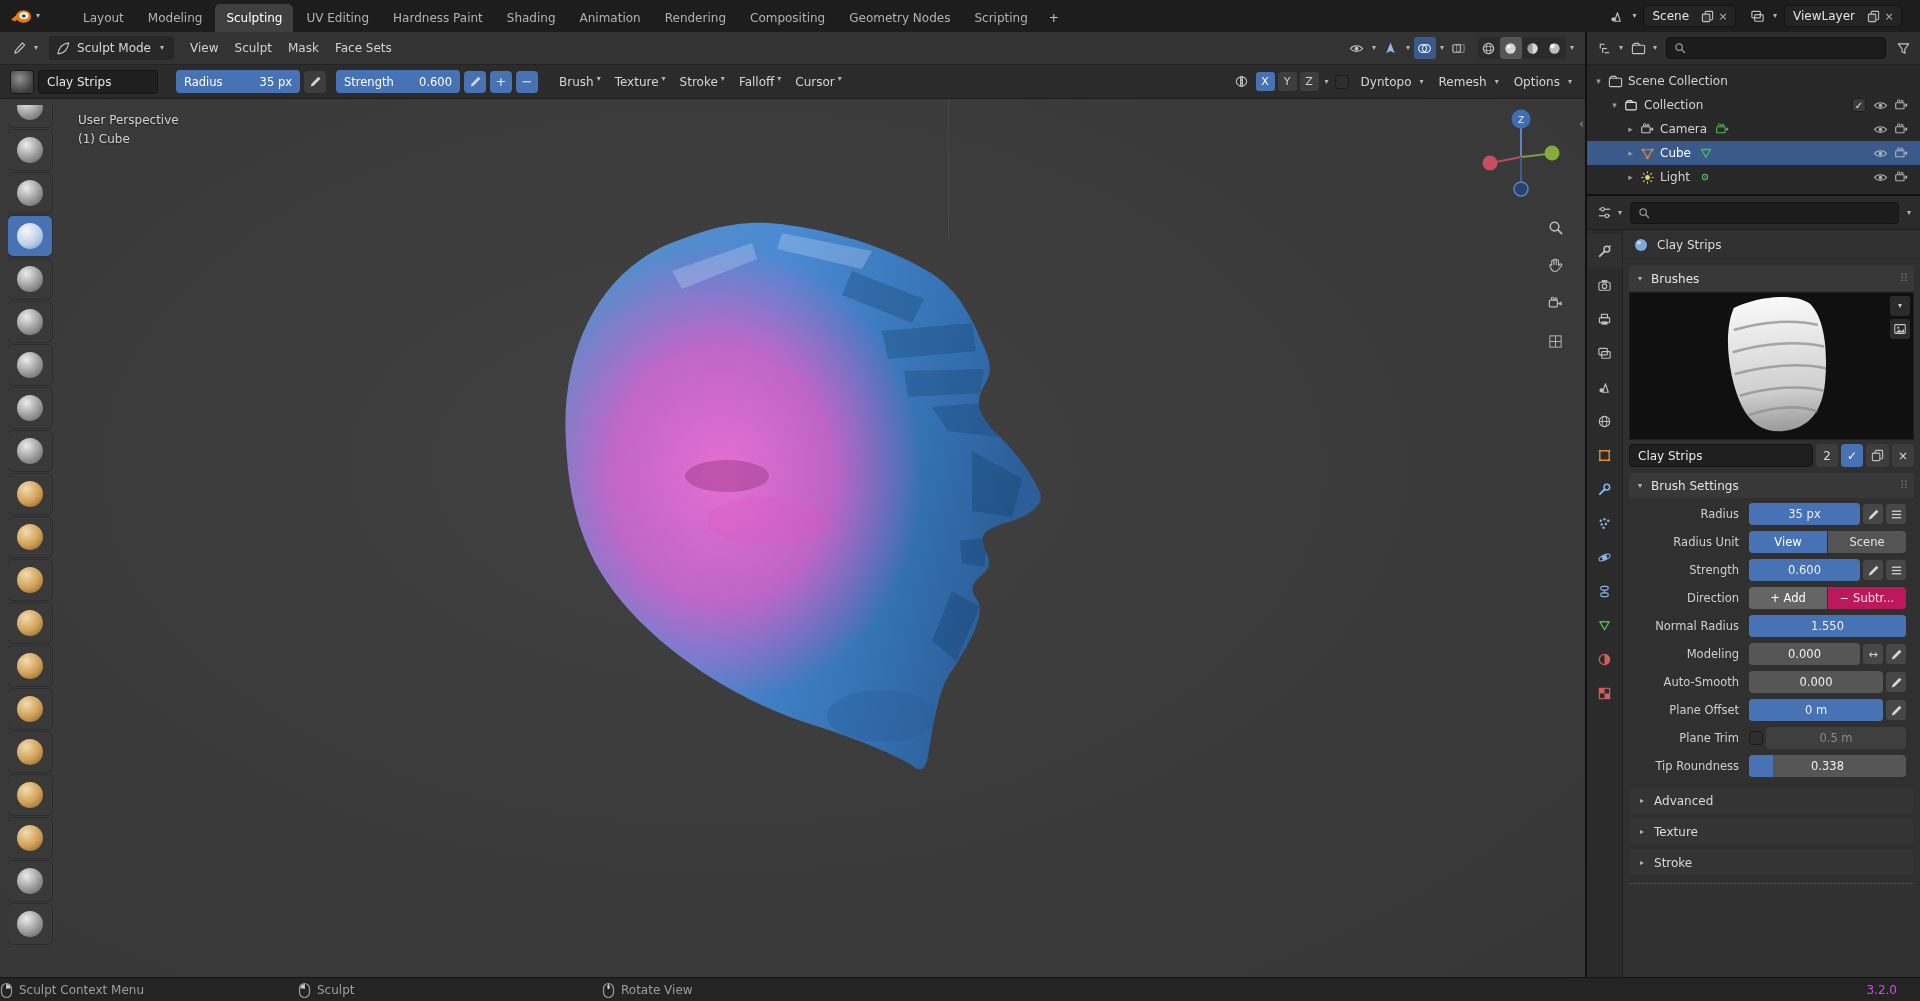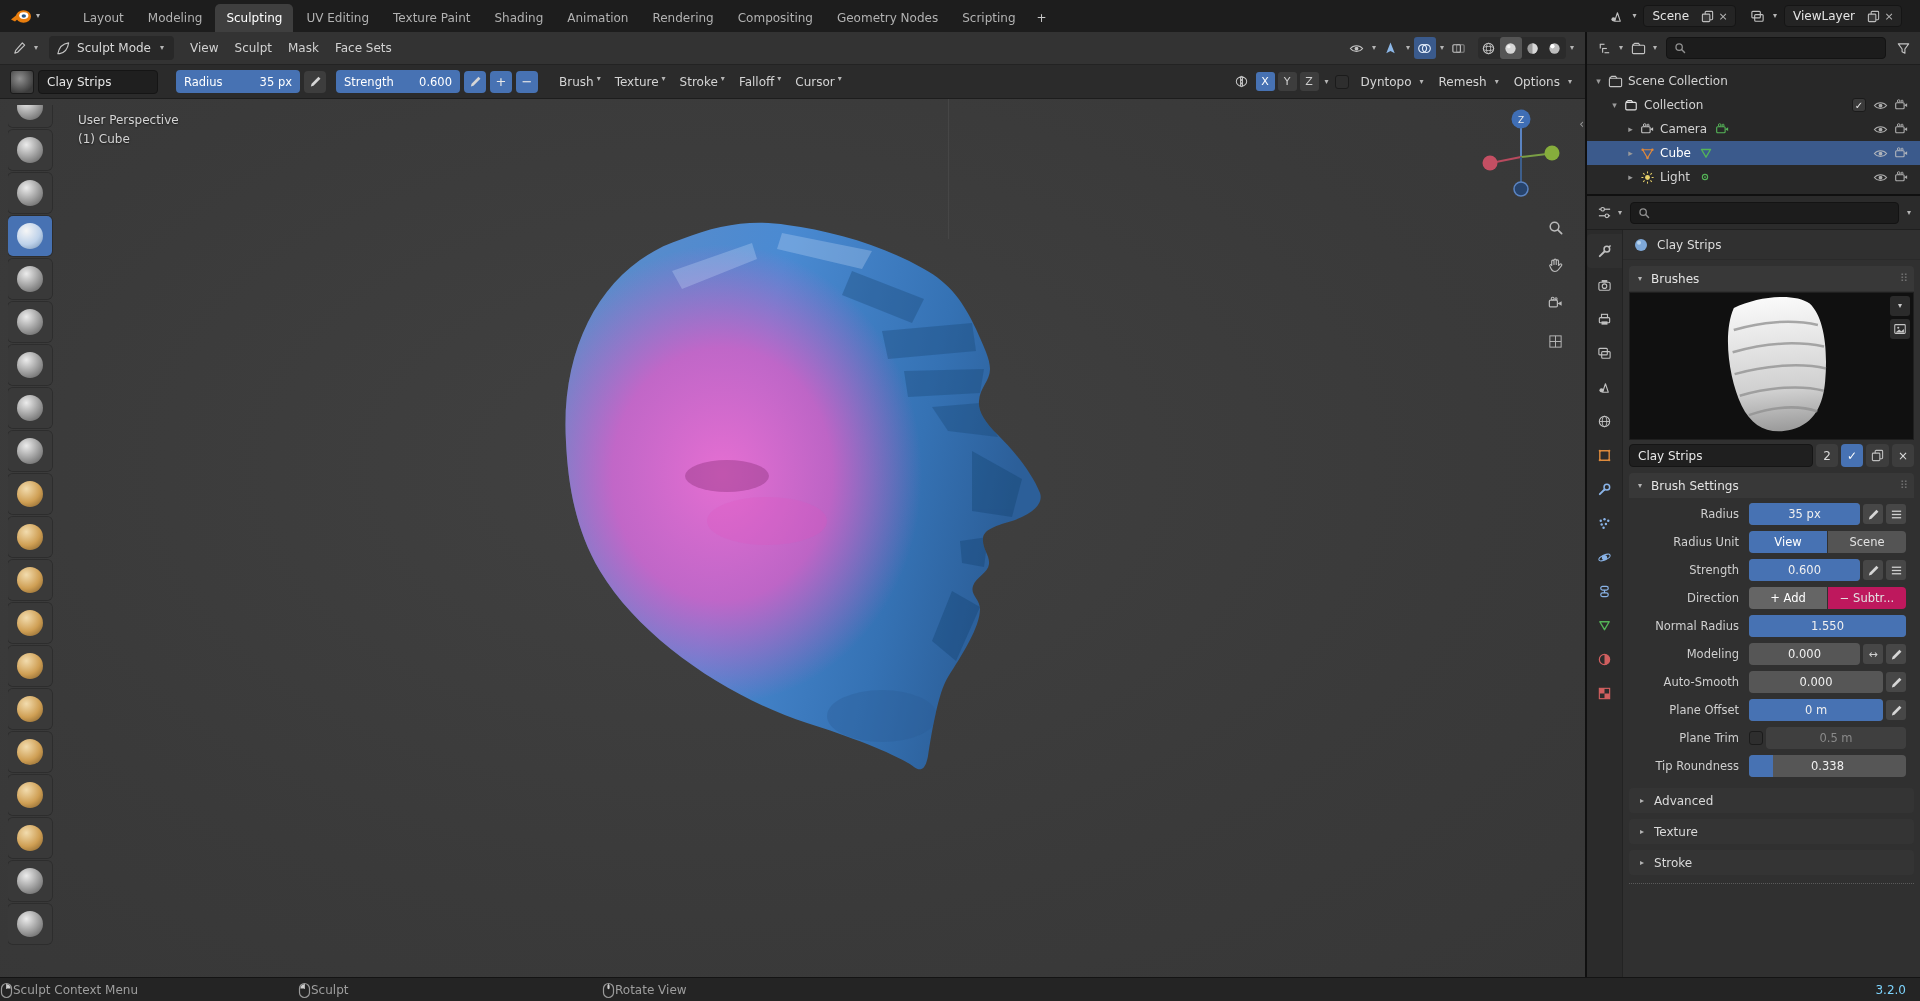--- a/index.html
+++ b/index.html
@@ -113,25 +113,25 @@
 .seg{flex:1;display:flex;border-radius:4px;overflow:hidden;gap:1px}
 .seg .opt{flex:1;height:22px;display:flex;align-items:center;justify-content:center;background:#545454;color:#e2e2e2;font-size:11.5px;white-space:nowrap;overflow:hidden}
 .seg .opt.on{background:#4772b3;color:#fff}
 .seg.dirseg .opt{background:#be185d}
 .seg.dirseg .opt.on{background:#656565;color:#fff}
 .sicon{width:20px;height:20px;display:inline-flex;align-items:center;justify-content:center;background:#474747;border-radius:3px;color:#d0d0d0;font-size:11px;flex:0 0 auto}
 .cpanel{height:25px;display:flex;align-items:center;gap:7px;padding:0 8px;margin:6px 6px 0;background:#343434;border-radius:4px;color:#dadada}
 .dash{border-top:1px dotted #5a5a5a;margin:8px 6px 0}
 
 .statusbar{height:24px;background:#242424;border-top:1px solid #141414;position:relative;flex:0 0 auto;color:#9e9e9e}
-.sb-item{position:absolute;top:0;height:24px;display:flex;align-items:center;white-space:nowrap}
+.sb-item{position:absolute;top:0;height:24px;display:flex;align-items:center;gap:6px;white-space:nowrap}
 .sb-item:nth-of-type(1){left:14px}
 .sb-item:nth-of-type(2){left:298px}
 .sb-item:nth-of-type(3){left:602px}
-.sb-version{position:absolute;right:14px;top:0;line-height:24px;color:#7dd3fc}
+.sb-version{position:absolute;right:23px;top:0;line-height:24px;color:#d946ef}
 </style>
 </head>
 <body>
 
 <div class="app">
 
   <header class="topbar">
     <span class="logo">
         <svg width="22" height="15" viewBox="0 0 22 15">
           <path d="M1 10.5 L9.5 3.5 L13 5.5 L5 12.5 Z" fill="#e87d0d"></path>
@@ -139,21 +139,21 @@
           <ellipse cx="13.8" cy="6.6" rx="4.6" ry="3.4" fill="#fff"></ellipse>
           <ellipse cx="13.8" cy="7" rx="2.2" ry="1.7" fill="#265787"></ellipse>
         </svg>
       </span>
     <span class="chev">▾</span>
     <nav class="ws-tabs" id="ws-tabs">
         <span class="ws-tab">Layout</span>
         <span class="ws-tab">Modeling</span>
         <span class="ws-tab active">Sculpting</span>
         <span class="ws-tab">UV Editing</span>
-        <span class="ws-tab">Texture Paint</span>
+        <span class="ws-tab">Hardness Paint</span>
         <span class="ws-tab">Shading</span>
         <span class="ws-tab">Animation</span>
         <span class="ws-tab">Rendering</span>
         <span class="ws-tab">Compositing</span>
         <span class="ws-tab">Geometry Nodes</span>
         <span class="ws-tab">Scripting</span>
         <span class="ws-tab add">+</span>
       </nav>
     <div class="topbar-right">
       <span class="hbtn">

